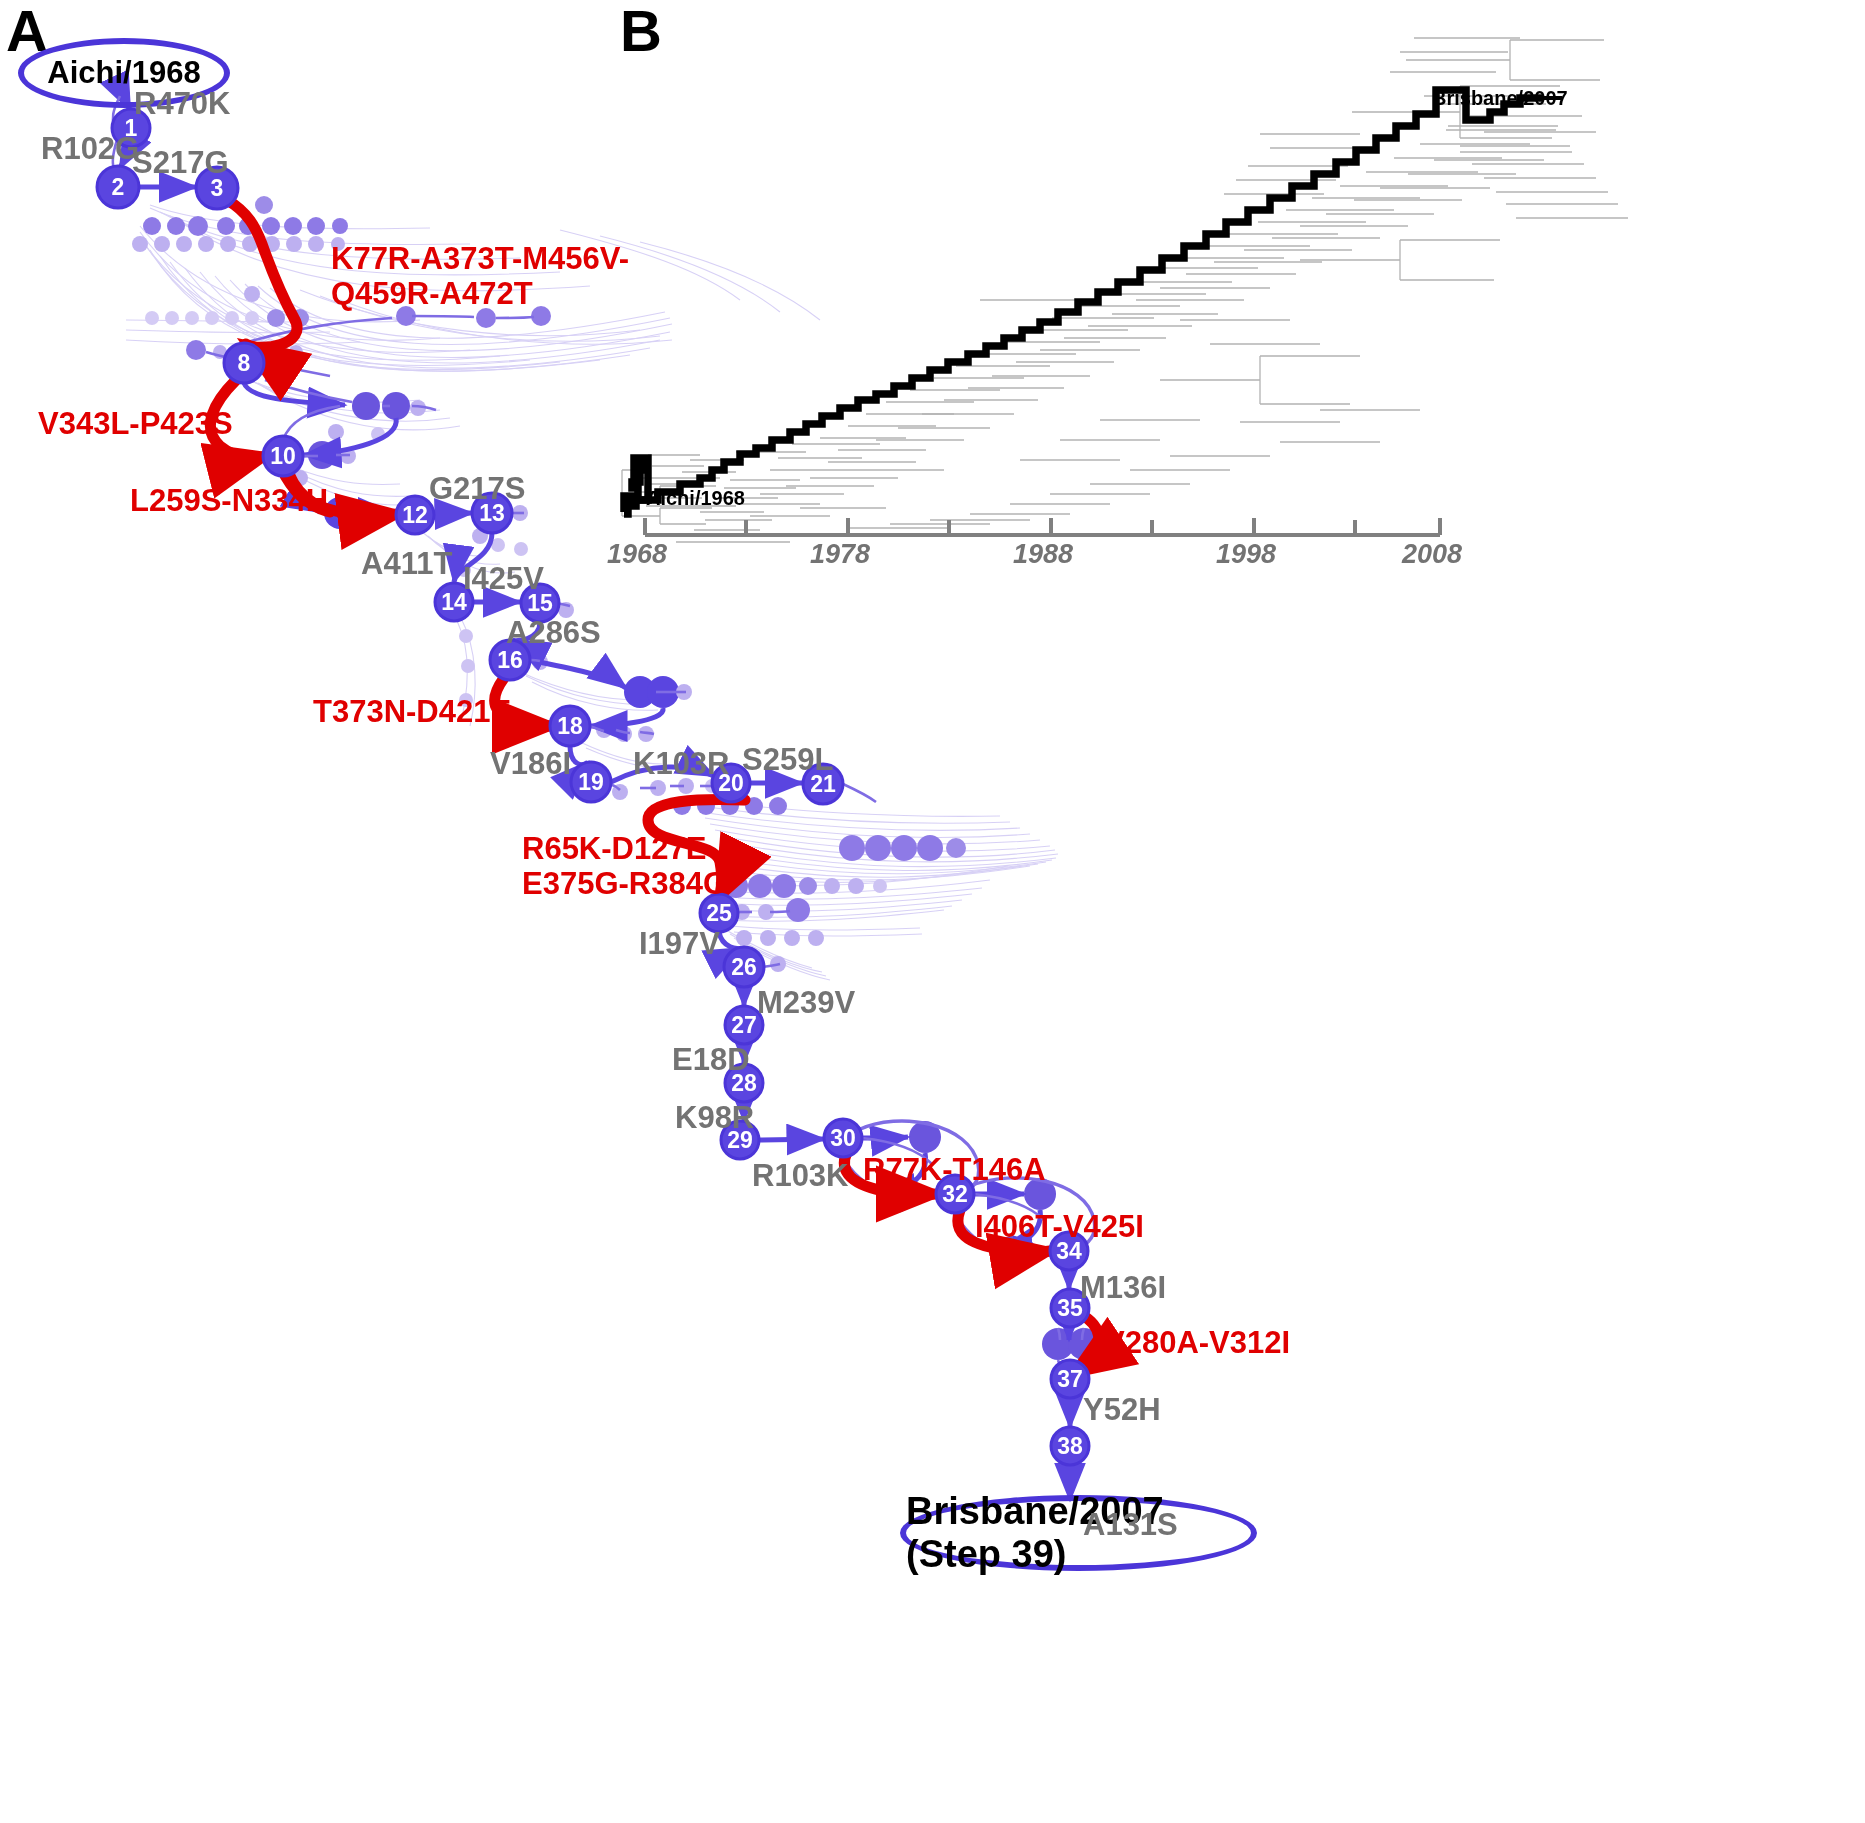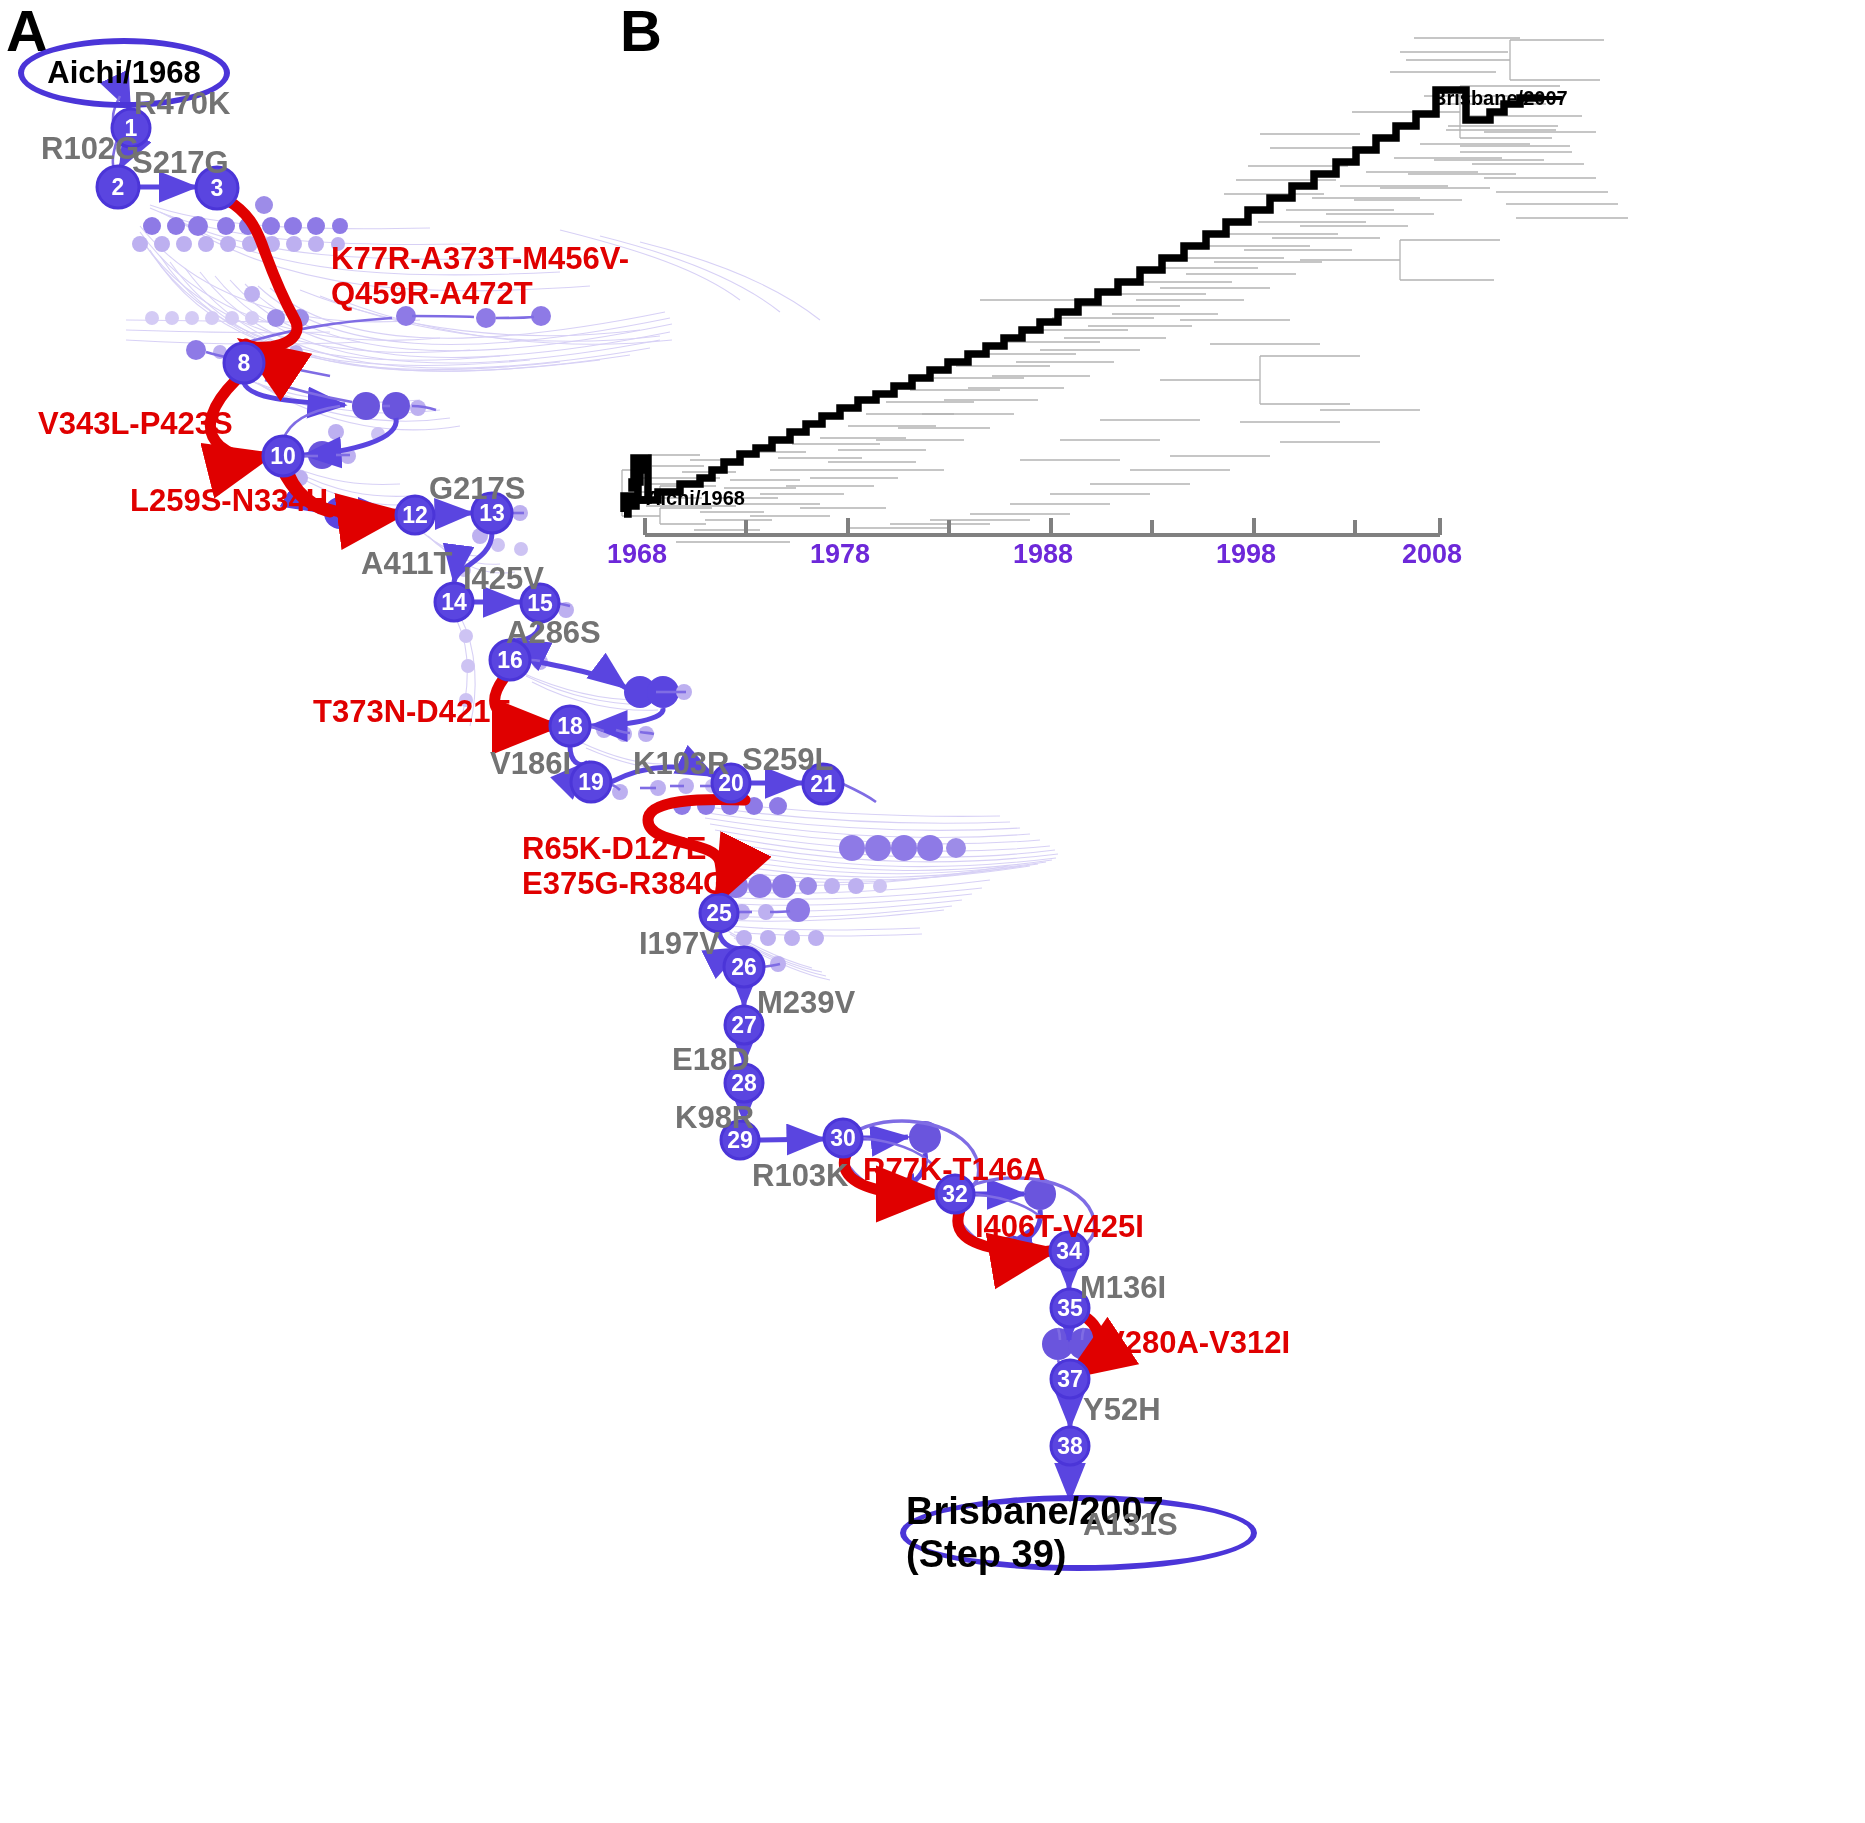--- a/index.html
+++ b/index.html
@@ -5,21 +5,21 @@
   html,body{margin:0;padding:0;background:#fff;}
   body{width:1865px;height:1823px;position:relative;overflow:hidden;
        font-family:"Liberation Sans","DejaVu Sans",sans-serif;}
   .panel-letter{position:absolute;font-size:58px;font-weight:bold;color:#000;line-height:1;}
   #figure-root{position:absolute;left:0;top:0;width:1865px;height:1823px;}
   svg.layer{position:absolute;left:0;top:0;width:1865px;height:1823px;}
   .lbl{position:absolute;font-weight:bold;white-space:nowrap;line-height:1.05;}
   .lbl.black{color:#737373;font-size:31px;}
   .lbl.red{color:#e00000;font-size:31px;}
   .lbl.tree{color:#000;font-size:20px;}
-  .lbl.axis{color:#6d28d9;font-size:27px;}
+  .lbl.axis{color:#737373;font-size:27px;font-style:italic;}
   .terminus{position:absolute;display:flex;align-items:center;justify-content:center;
             border:6px solid #4b35d8;border-radius:50%;color:#000;font-weight:bold;}
 </style>
 </head>
 <body>
 
 <div id="figure-root">
 
   <div class="panel-letter" style="left:6px;top:2px;">A</div>
   <div class="panel-letter" style="left:620px;top:2px;">B</div>

